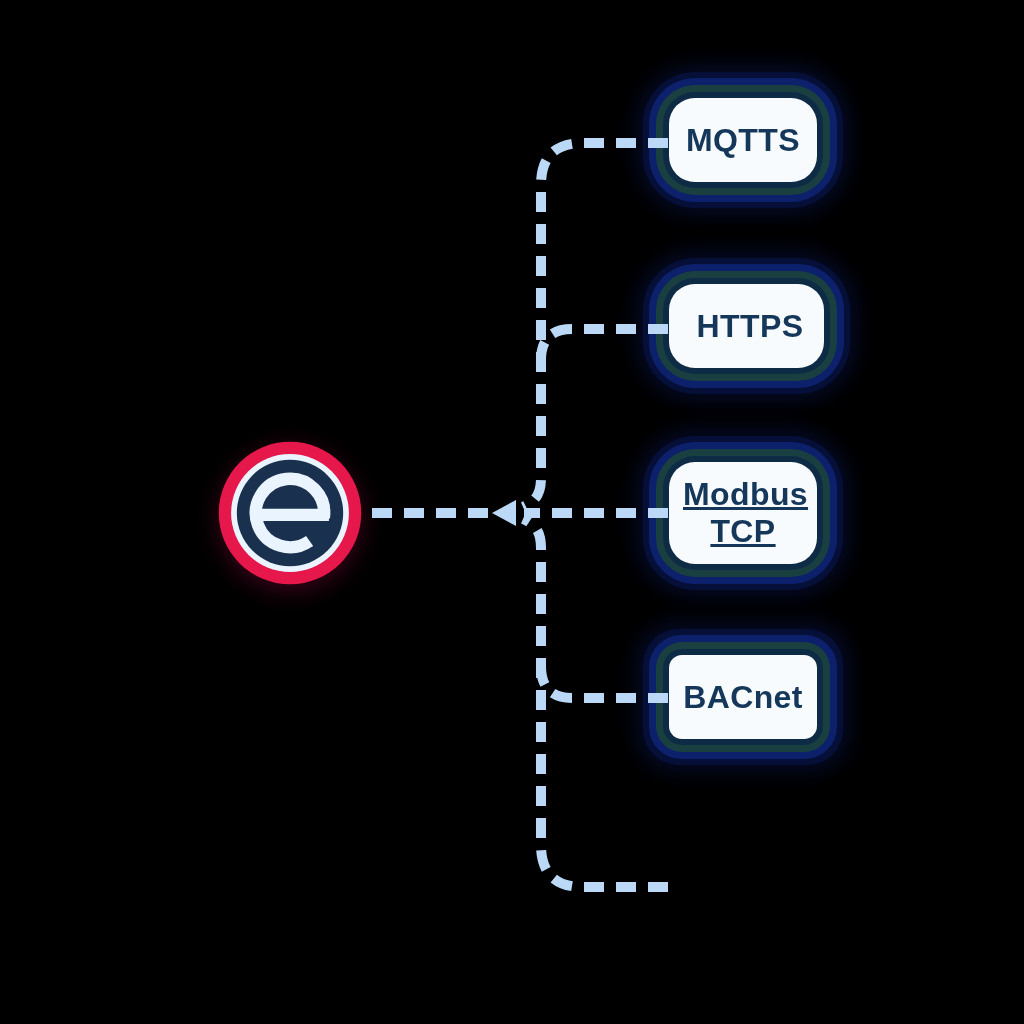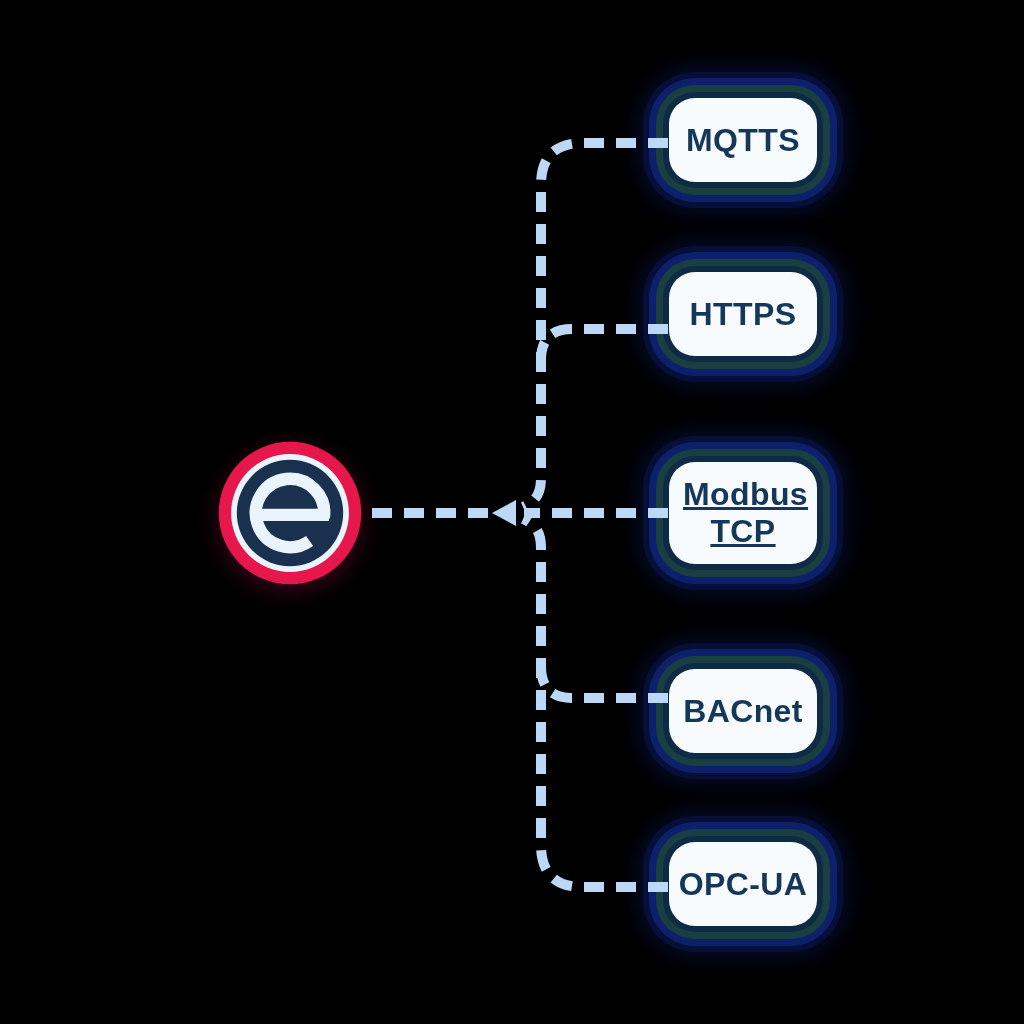--- a/index.html
+++ b/index.html
@@ -16,24 +16,24 @@
       0 0 0 6px #0E2B46,
       0 0 0 13px #1A3F41,
       0 0 0 20px #0C206B,
       0 0 0 26px #050F38,
       0 0 22px 32px rgba(10,22,80,0.50);
   }
   .node-label{
     color:#14375A;font-weight:700;font-size:32px;line-height:1.15;letter-spacing:.4px;
   }
   .node-mqtts{top:98px;}
-  .node-https{top:272px;}
+  .node-https{top:284px;padding-left:7px;}
   .node-modbus{top:462px;height:102px;}
   .node-modbus .node-label{max-width:120px;text-decoration:underline;}
-  .node-bacnet{top:669px;}
+  .node-bacnet{top:655px;border-radius:13px;}
   .node-opcua{top:842px;}
   
   .connectors{position:absolute;left:0;top:0;pointer-events:none;}
   
   .logo{position:absolute;left:214px;top:437px;width:152px;height:152px;
         filter:drop-shadow(0 6px 12px rgba(110,5,45,.55));}
 </style>
 </head>
 <body>
 
@@ -54,23 +54,20 @@
   </div>
   <div class="node node-https">
     <span class="node-label">HTTPS</span>
   </div>
   <div class="node node-modbus">
     <span class="node-label">Modbus TCP</span>
   </div>
   <div class="node node-bacnet">
     <span class="node-label">BACnet</span>
   </div>
-  <div class="node node-opcua">
-    <span class="node-label">OPC-UA</span>
-  </div>
 
   <svg class="connectors" width="1024" height="1024" viewBox="0 0 1024 1024">
     <g fill="none" stroke-width="10" stroke-dasharray="20 12" stroke="#BBD9F6">
       <path d="M 372 513 H 488"></path>
       <path d="M 668 513 H 524"></path>
       <path d="M 668 143 H 583 Q 541 143 541 185 V 478 C 541 492 537 501 523 507"></path>
       <path d="M 668 329 H 572 Q 541 329 541 360"></path>
       <path d="M 668 698 H 572 Q 541 698 541 666"></path>
       <path d="M 668 887 H 583 Q 541 887 541 845 V 548 C 541 534 537 525 523 519"></path>
     </g>

